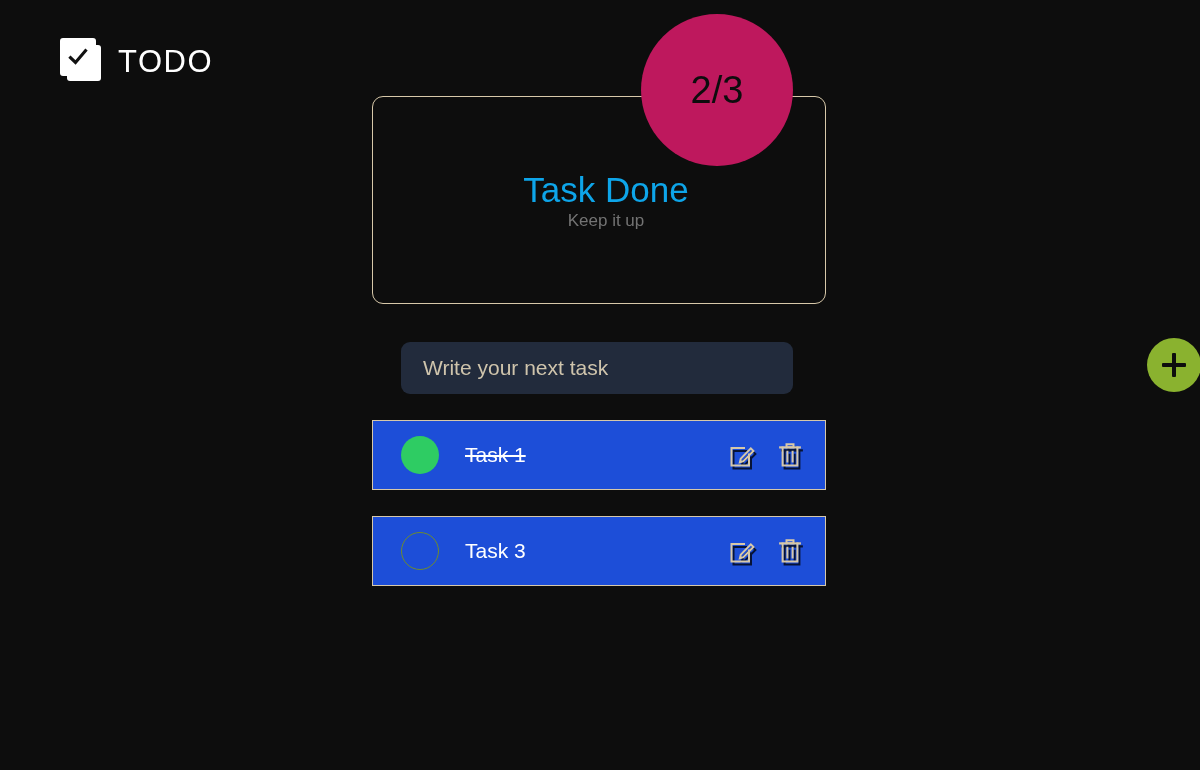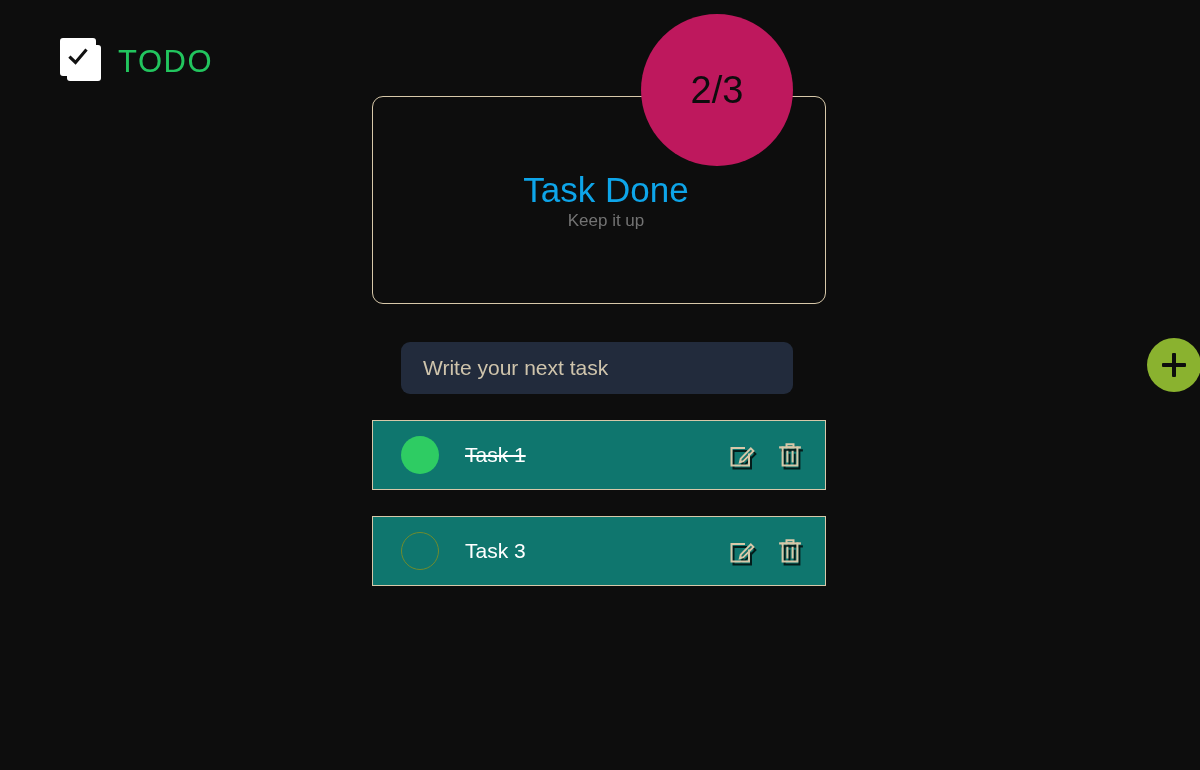--- a/index.html
+++ b/index.html
@@ -49,21 +49,21 @@
     width: 36px;
     height: 38px;
     background: #ffffff;
     border-radius: 3px;
     display: flex;
     align-items: center;
     justify-content: center;
   }
   .logo-front svg { display: block; }
   .brand-title {
-    color: #22c55e;
+    color: #ffffff;
     font-size: 31px;
     font-weight: 400;
     letter-spacing: 1.5px;
     line-height: 1;
     white-space: nowrap;
   }
 
   
   .progress-card {
     position: absolute;
@@ -179,21 +179,21 @@
     position: absolute;
     left: 372px;
     top: 420px;
     width: 454px;
   }
   .task-row {
     position: relative;
     width: 454px;
     height: 70px;
     border: 1px solid #d7c8a9;
-    background: #0f766e;
+    background: #1d4ed8;
     display: flex;
     align-items: center;
     margin-bottom: 26px;
   }
   .task-row:last-child { margin-bottom: 0; justify-content: space-between; }
 
   .task-toggle {
     width: 38px;
     height: 38px;
     border-radius: 50%;

